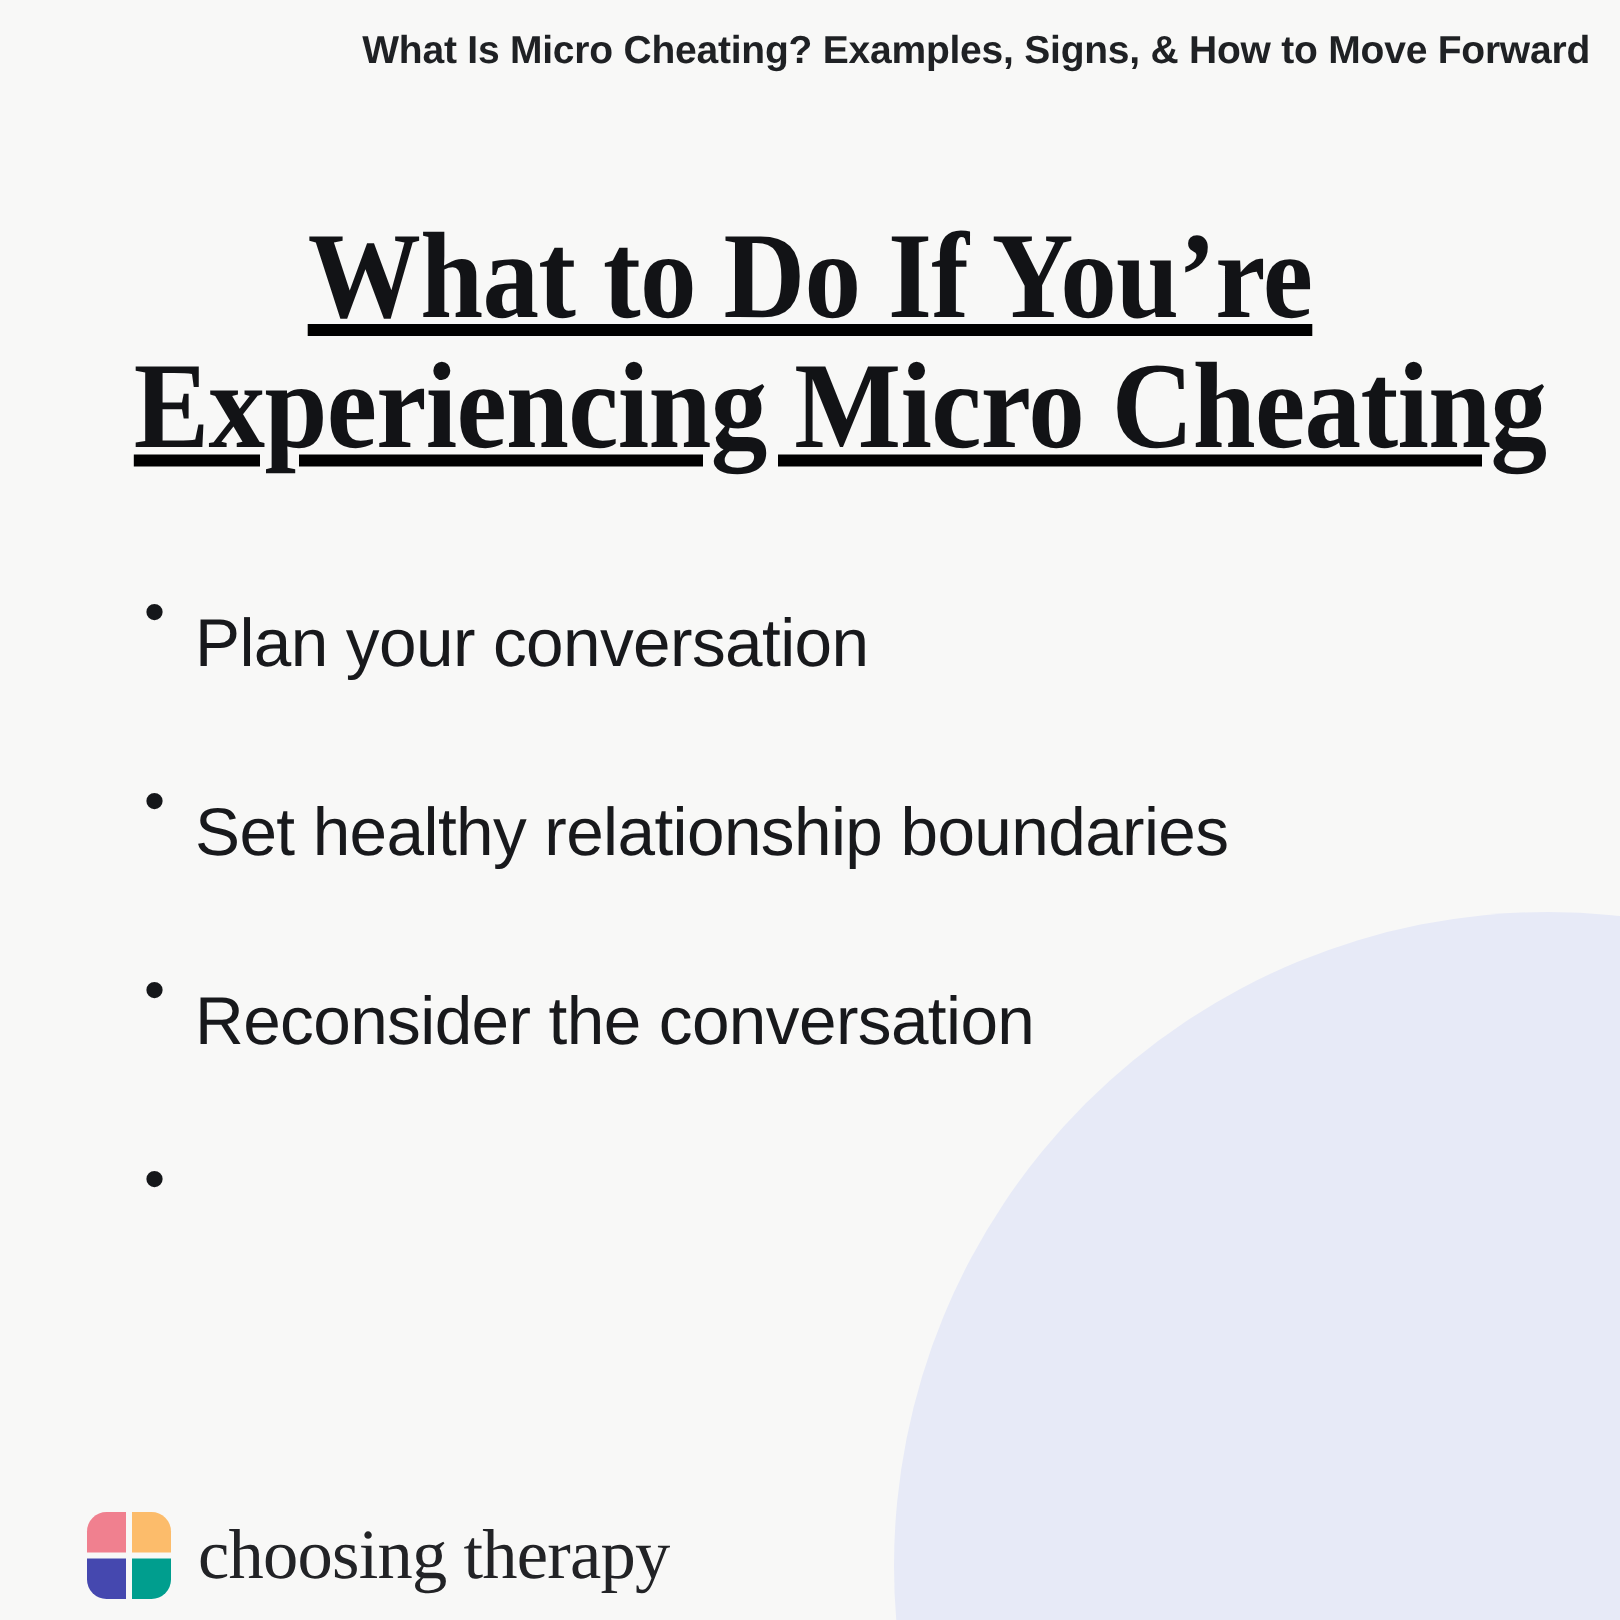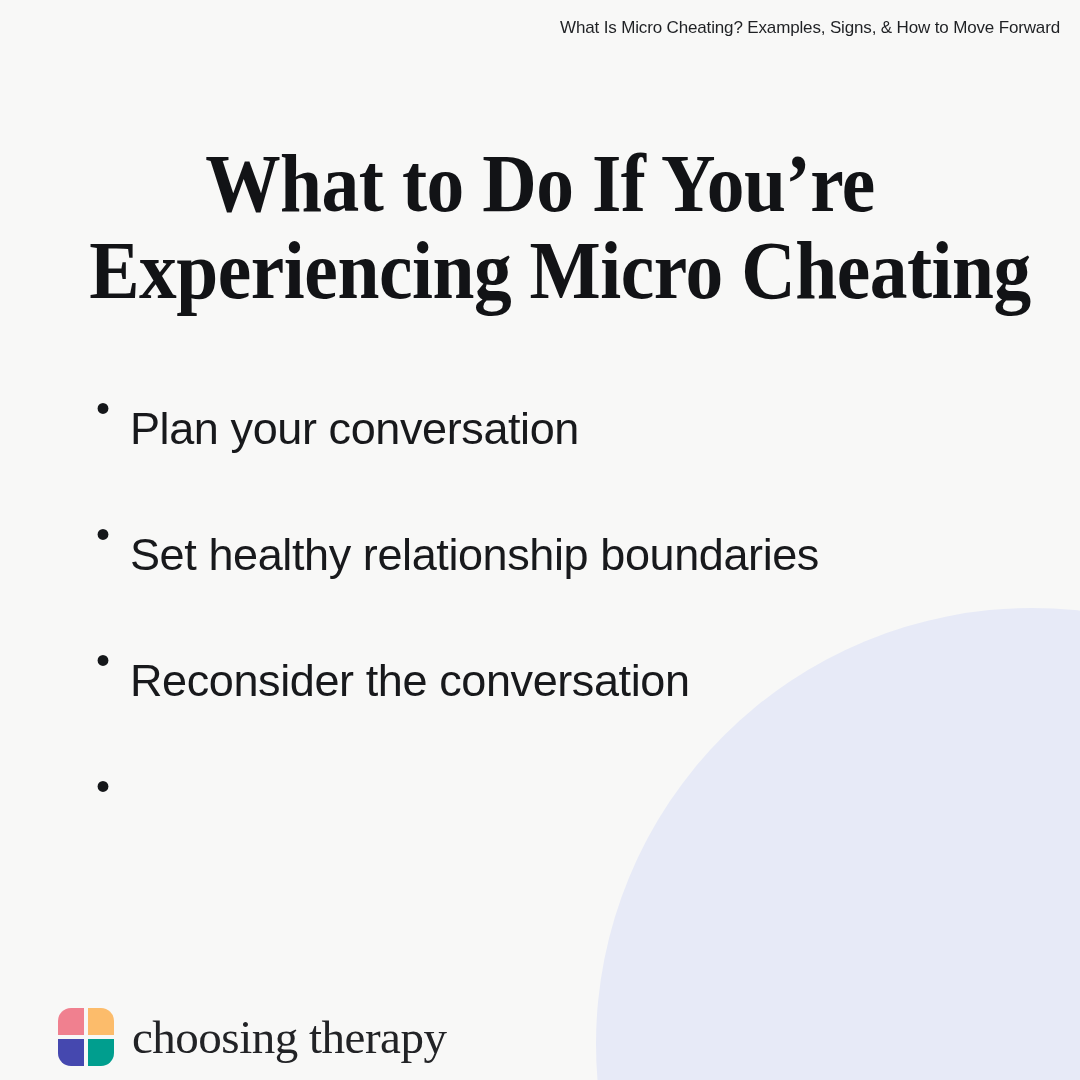--- a/index.html
+++ b/index.html
@@ -34,35 +34,36 @@
     pointer-events: none;
   }
 
   
   #article-header {
     position: absolute;
     top: 18px;
     right: 20px;
     z-index: 3;
     font-family: "Liberation Sans", sans-serif;
-    font-size: 17px;
-    font-weight: 400;
+    font-size: 26px;
+    font-weight: 700;
     letter-spacing: -0.15px;
     color: #1F2124;
     white-space: nowrap;
   }
 
   
   #title-block {
     position: absolute;
     top: 140px;
     left: 50px;
     width: 980px;
     z-index: 3;
     text-align: center;
+    text-decoration: underline;
   }
   .title-line {
     display: block;
     font-family: "Liberation Serif", "DejaVu Serif", serif;
     font-weight: 700;
     font-size: 82px;
     line-height: 87px;
     letter-spacing: -0.5px;
     color: #121316;
     transform: scaleX(0.92);

